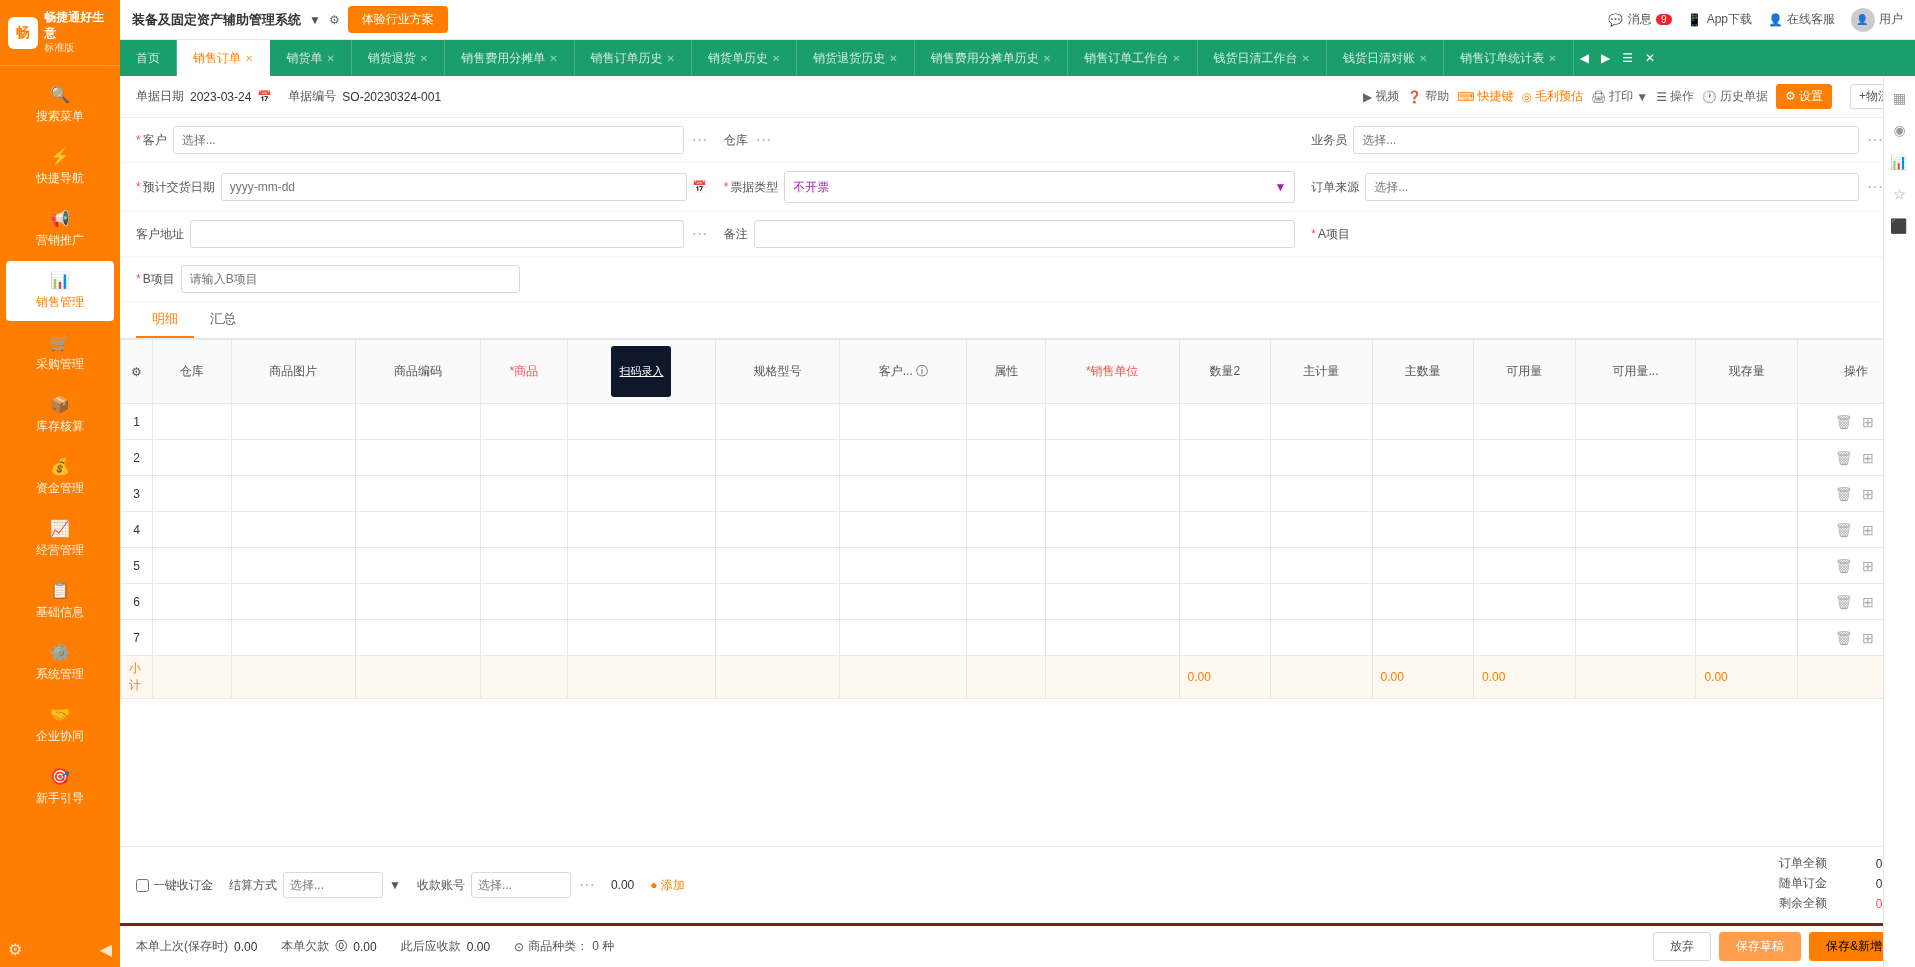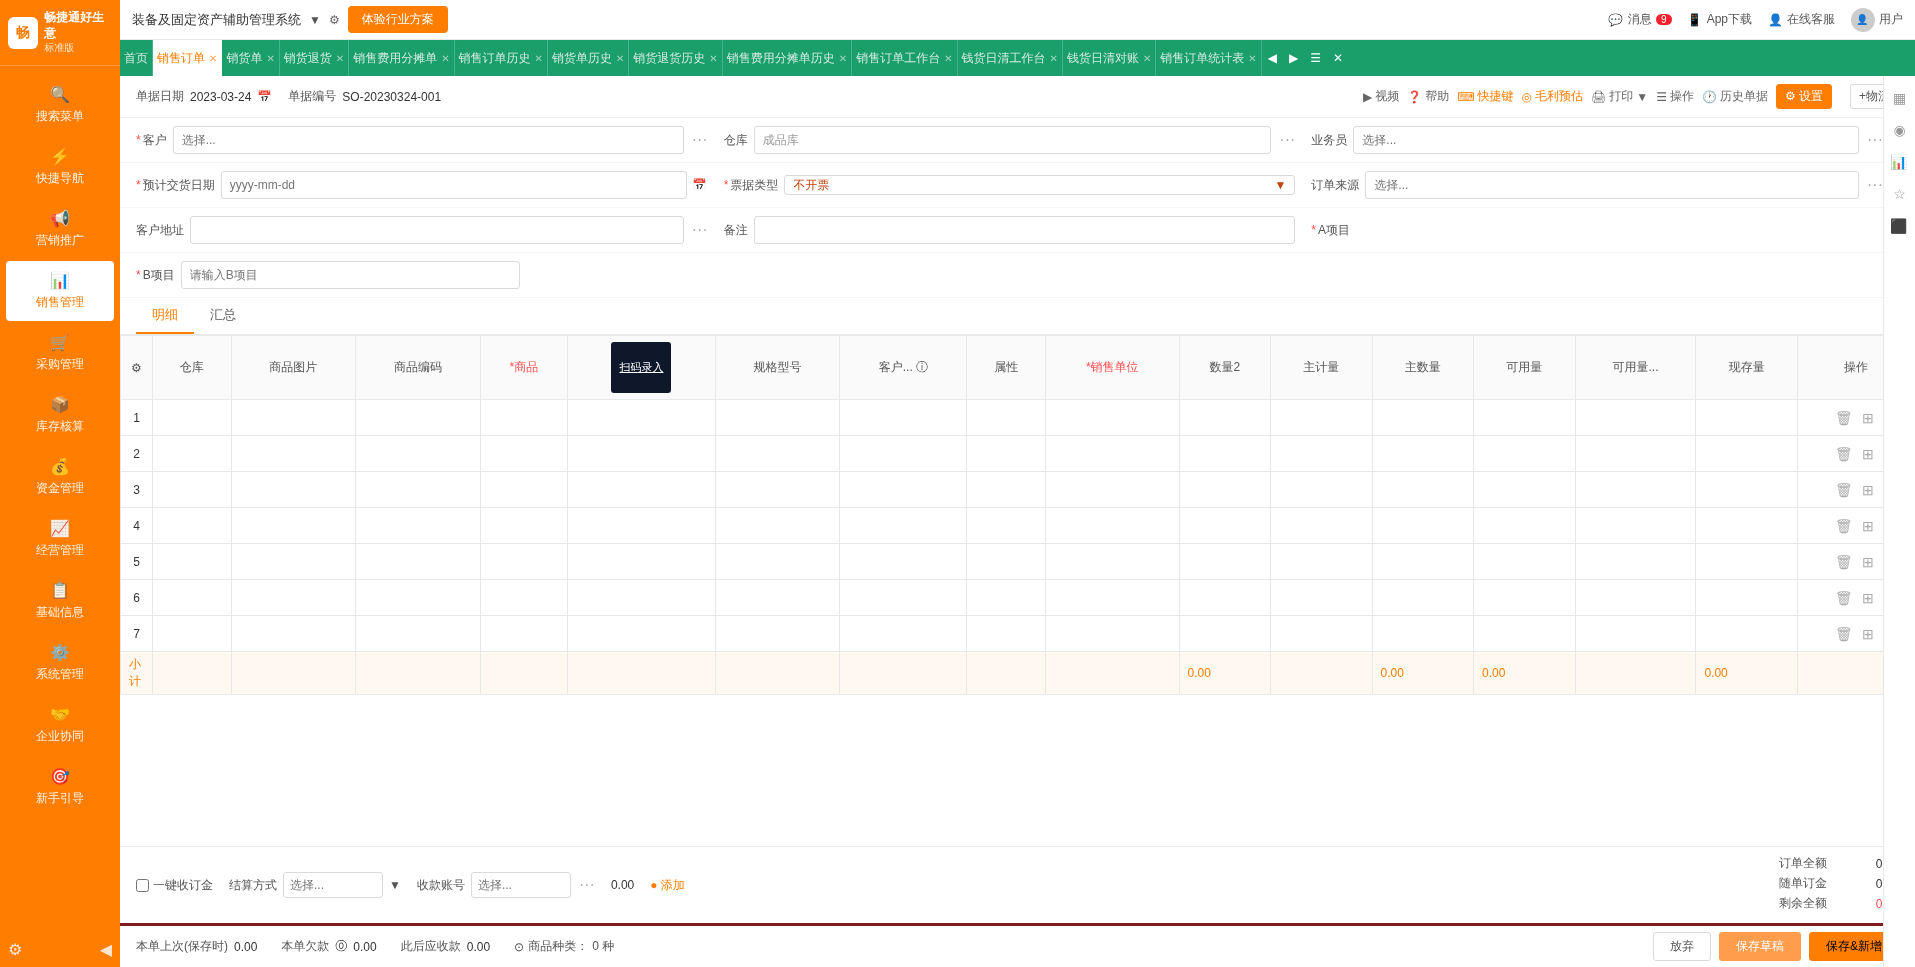--- a/index.html
+++ b/index.html
@@ -19,33 +19,33 @@
     .sidebar-item.active { background: #fff; color: #ff7d00; border-radius: 4px; }
     .sidebar-item-icon { font-size: 16px; }
     .sidebar-bottom { padding: 8px; display: flex; justify-content: space-between; align-items: center; width: 100%; }
     .sidebar-bottom-icon { color: rgba(255,255,255,0.8); cursor: pointer; font-size: 16px; }
 
     
     .main { flex: 1; display: flex; flex-direction: column; overflow: hidden; }
 
     
     .topbar { height: 40px; background: #fff; display: flex; align-items: center; padding: 0 12px; gap: 8px; border-bottom: 1px solid #e8e8e8; flex-shrink: 0; }
-    .topbar-title { font-size: 13px; color: #333; font-weight: 400; }
+    .topbar-title { font-size: 13px; color: #333; font-weight: 700; }
     .topbar-dropdown { display: flex; align-items: center; gap: 4px; cursor: pointer; font-size: 12px; color: #555; }
     .topbar-solution-btn { background: #ff7d00; color: #fff; border: none; padding: 5px 14px; border-radius: 4px; cursor: pointer; font-size: 12px; }
     .topbar-right { margin-left: auto; display: flex; align-items: center; gap: 16px; color: #555; font-size: 12px; }
     .topbar-right-item { display: flex; align-items: center; gap: 4px; cursor: pointer; }
     .badge { background: #f5222d; color: #fff; border-radius: 10px; font-size: 10px; padding: 0 4px; min-width: 16px; text-align: center; }
     .topbar-user { display: flex; align-items: center; gap: 4px; }
     .user-avatar { width: 24px; height: 24px; background: #ccc; border-radius: 50%; display: flex; align-items: center; justify-content: center; font-size: 10px; color: #fff; }
 
     
     .tabbar { height: 36px; background: #1a9e6a; display: flex; align-items: center; padding: 0; overflow-x: auto; flex-shrink: 0; }
     .tabbar::-webkit-scrollbar { height: 0; }
-    .tab { height: 36px; padding: 0 4px; display: flex; align-items: center; gap: 4px; white-space: nowrap; cursor: pointer; color: rgba(255,255,255,0.8); font-size: 12px; border-right: 1px solid rgba(255,255,255,0.2); flex-shrink: 0; }
+    .tab { height: 36px; padding: 0 16px; display: flex; align-items: center; gap: 4px; white-space: nowrap; cursor: pointer; color: rgba(255,255,255,0.8); font-size: 12px; border-right: 1px solid rgba(255,255,255,0.2); flex-shrink: 0; }
     .tab.active { background: #fff; color: #ff7d00; font-weight: 500; }
     .tab-close { font-size: 10px; opacity: 0.7; }
     .tabbar-nav { display: flex; align-items: center; padding: 0 6px; color: #fff; cursor: pointer; flex-shrink: 0; }
 
     
     .form-area { background: #fff; padding: 0; flex-shrink: 0; }
     .form-header { display: flex; align-items: center; padding: 8px 16px; gap: 16px; border-bottom: 1px solid #f0f0f0; }
     .form-header-field { display: flex; align-items: center; gap: 6px; font-size: 12px; color: #555; }
     .form-header-value { color: #333; font-weight: 500; }
     .form-header-actions { margin-left: auto; display: flex; align-items: center; gap: 8px; font-size: 12px; color: #666; }
@@ -53,21 +53,21 @@
     .form-header-action.orange { color: #ff7d00; }
     .form-toolbar-right { display: flex; gap: 18px; }
     .toolbar-btn { padding: 3px 8px; border: 1px solid #d9d9d9; background: #fff; border-radius: 3px; cursor: pointer; font-size: 12px; color: #555; }
     .toolbar-btn.orange { background: #ff7d00; color: #fff; border-color: #ff7d00; }
 
     .form-row { display: flex; padding: 8px 16px; gap: 0; border-bottom: 1px solid #f5f5f5; }
     .form-field { display: flex; align-items: center; flex: 1; gap: 6px; padding-right: 16px; }
     .form-label { color: #555; font-size: 12px; white-space: nowrap; }
     .form-label.required::before { content: '*'; color: #ff4d4f; margin-right: 2px; }
     .form-input { flex: 1; height: 28px; border: 1px solid #d9d9d9; border-radius: 3px; padding: 0 8px; font-size: 12px; color: #999; outline: none; }
-    .form-select { flex: 1; height: 20px; border: 1px solid #d9d9d9; border-radius: 3px; padding: 0 8px; font-size: 12px; color: #c2410c; outline: none; background: #fff; cursor: pointer; display: flex; align-items: center; justify-content: space-between; }
+    .form-select { flex: 1; height: 32px; border: 1px solid #d9d9d9; border-radius: 3px; padding: 0 8px; font-size: 12px; color: #a21caf; outline: none; background: #fff; cursor: pointer; display: flex; align-items: center; justify-content: space-between; }
     .form-dots { color: #aaa; font-size: 16px; cursor: pointer; margin-left: 2px; }
     .form-date-icon { color: #aaa; cursor: pointer; }
 
     
     .detail-tabs { display: flex; padding: 0 16px; border-bottom: 1px solid #e8e8e8; background: #fff; }
     .detail-tab { padding: 8px 16px; font-size: 13px; cursor: pointer; color: #555; border-bottom: 2px solid transparent; }
     .detail-tab.active { color: #ff7d00; border-bottom-color: #ff7d00; font-weight: 500; }
 
     
     .table-wrap { flex: 1; overflow: auto; background: #fff; }
@@ -324,21 +324,20 @@
         </div>
 
         <div class="form-row">
           <div class="form-field">
             <span class="form-label required">客户</span>
             <input type="text" class="form-input" placeholder="选择..." style="">
             <span class="form-dots">···</span>
           </div>
           <div class="form-field">
             <span class="form-label">仓库</span>
-            <input type="text" class="form-input" value="成品库" style="">
             <span class="form-dots">···</span>
           </div>
           <div class="form-field">
             <span class="form-label">业务员</span>
             <input type="text" class="form-input" placeholder="选择..." style="">
             <span class="form-dots">···</span>
           </div>
         </div>
 
         <div class="form-row">

